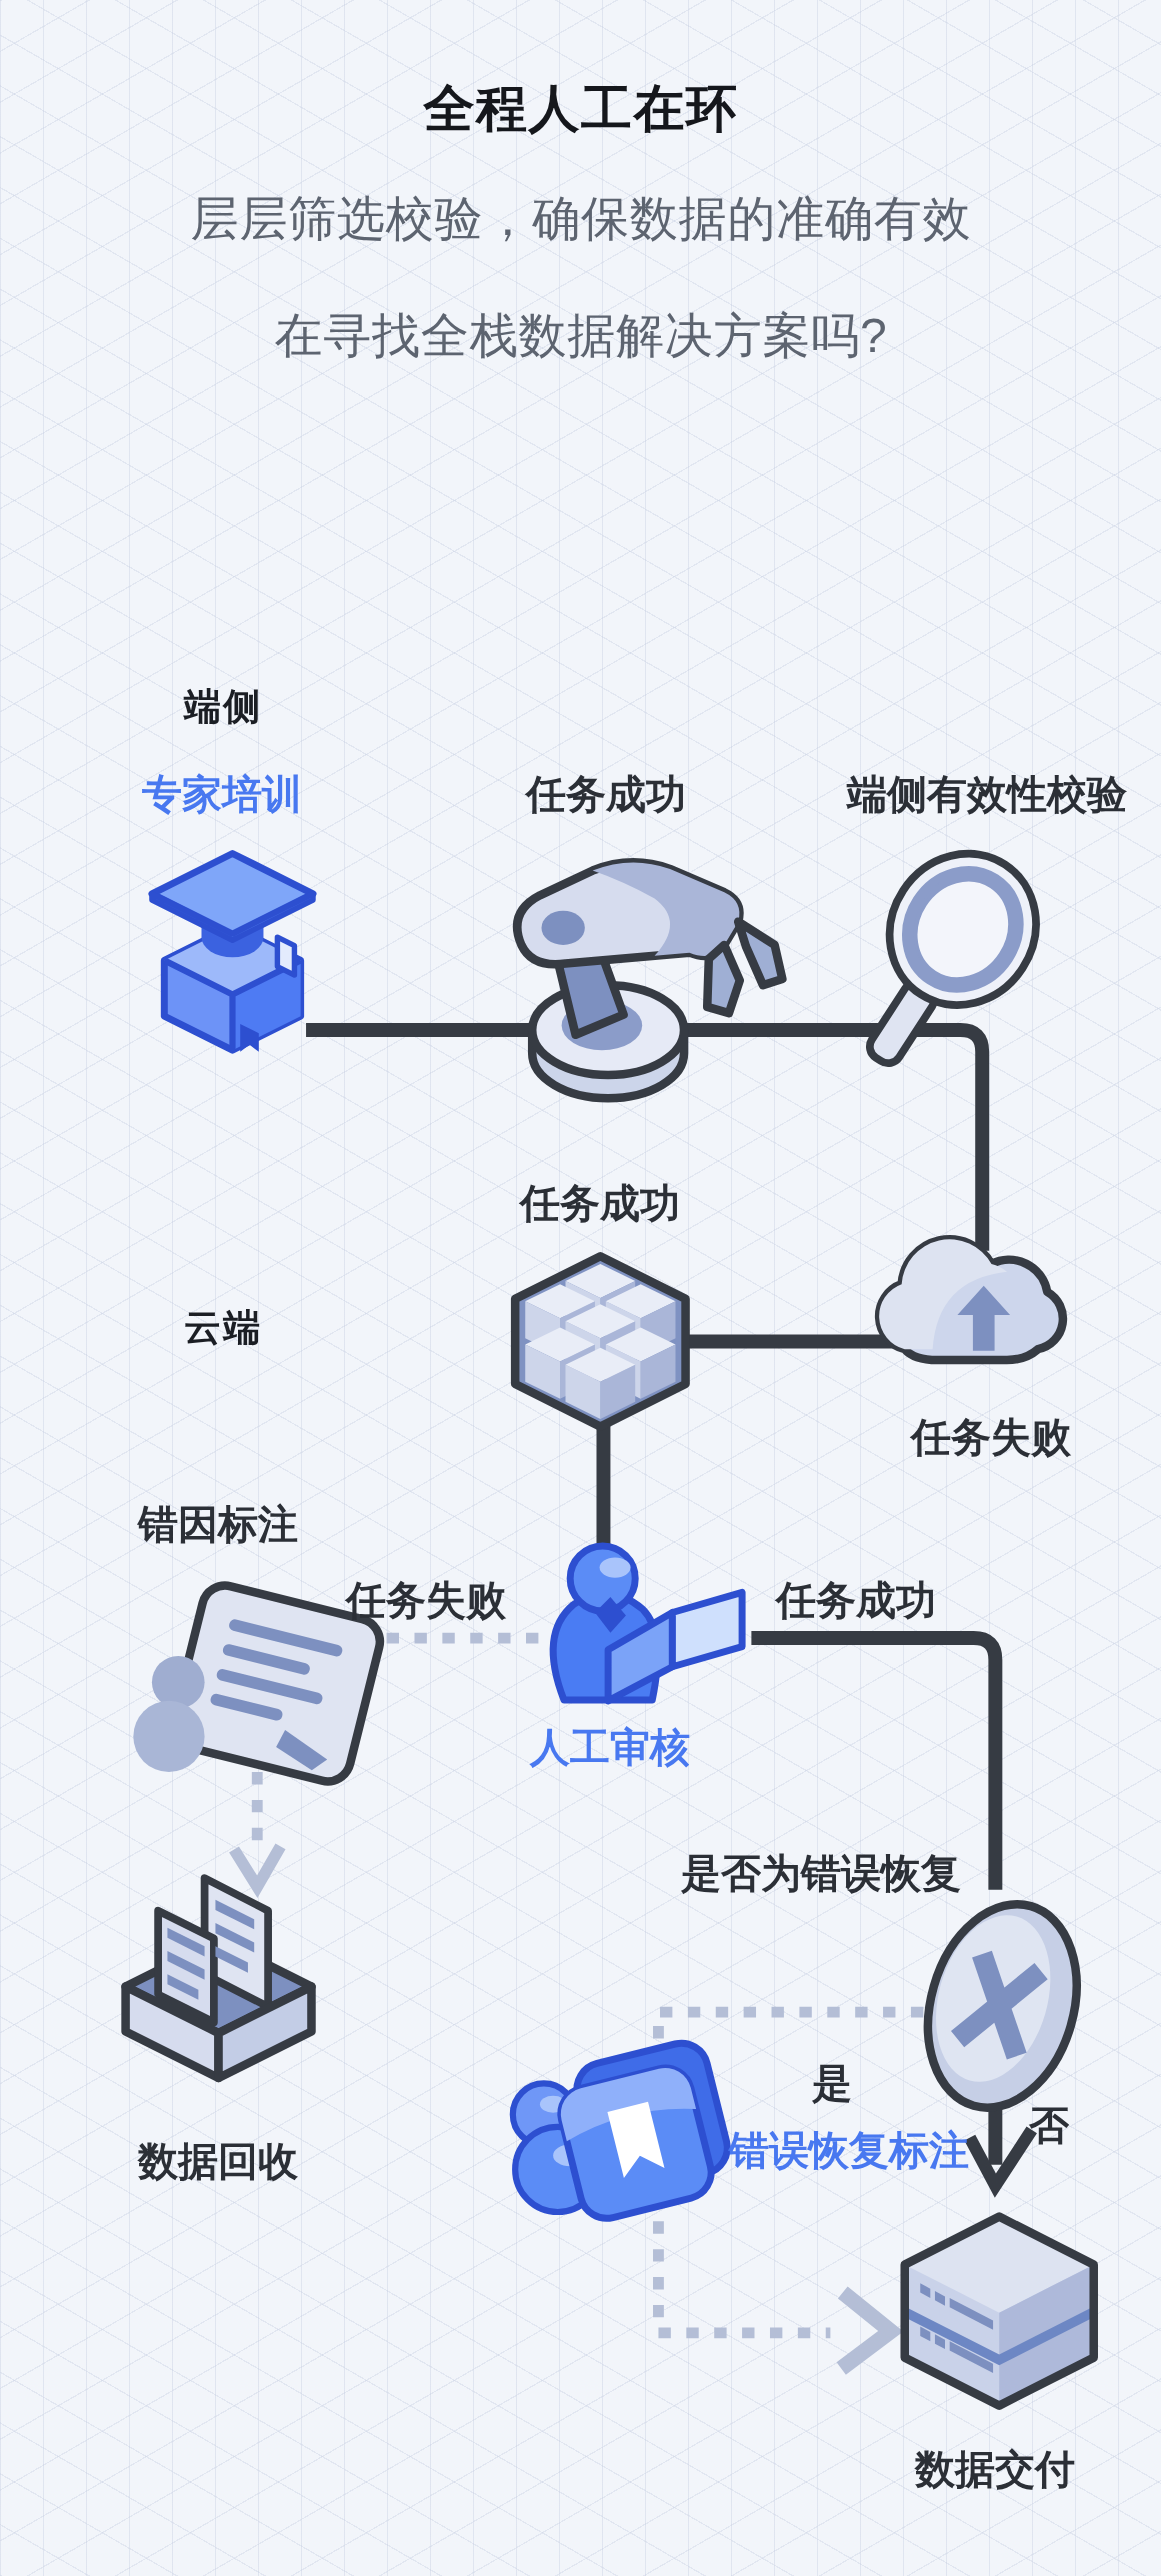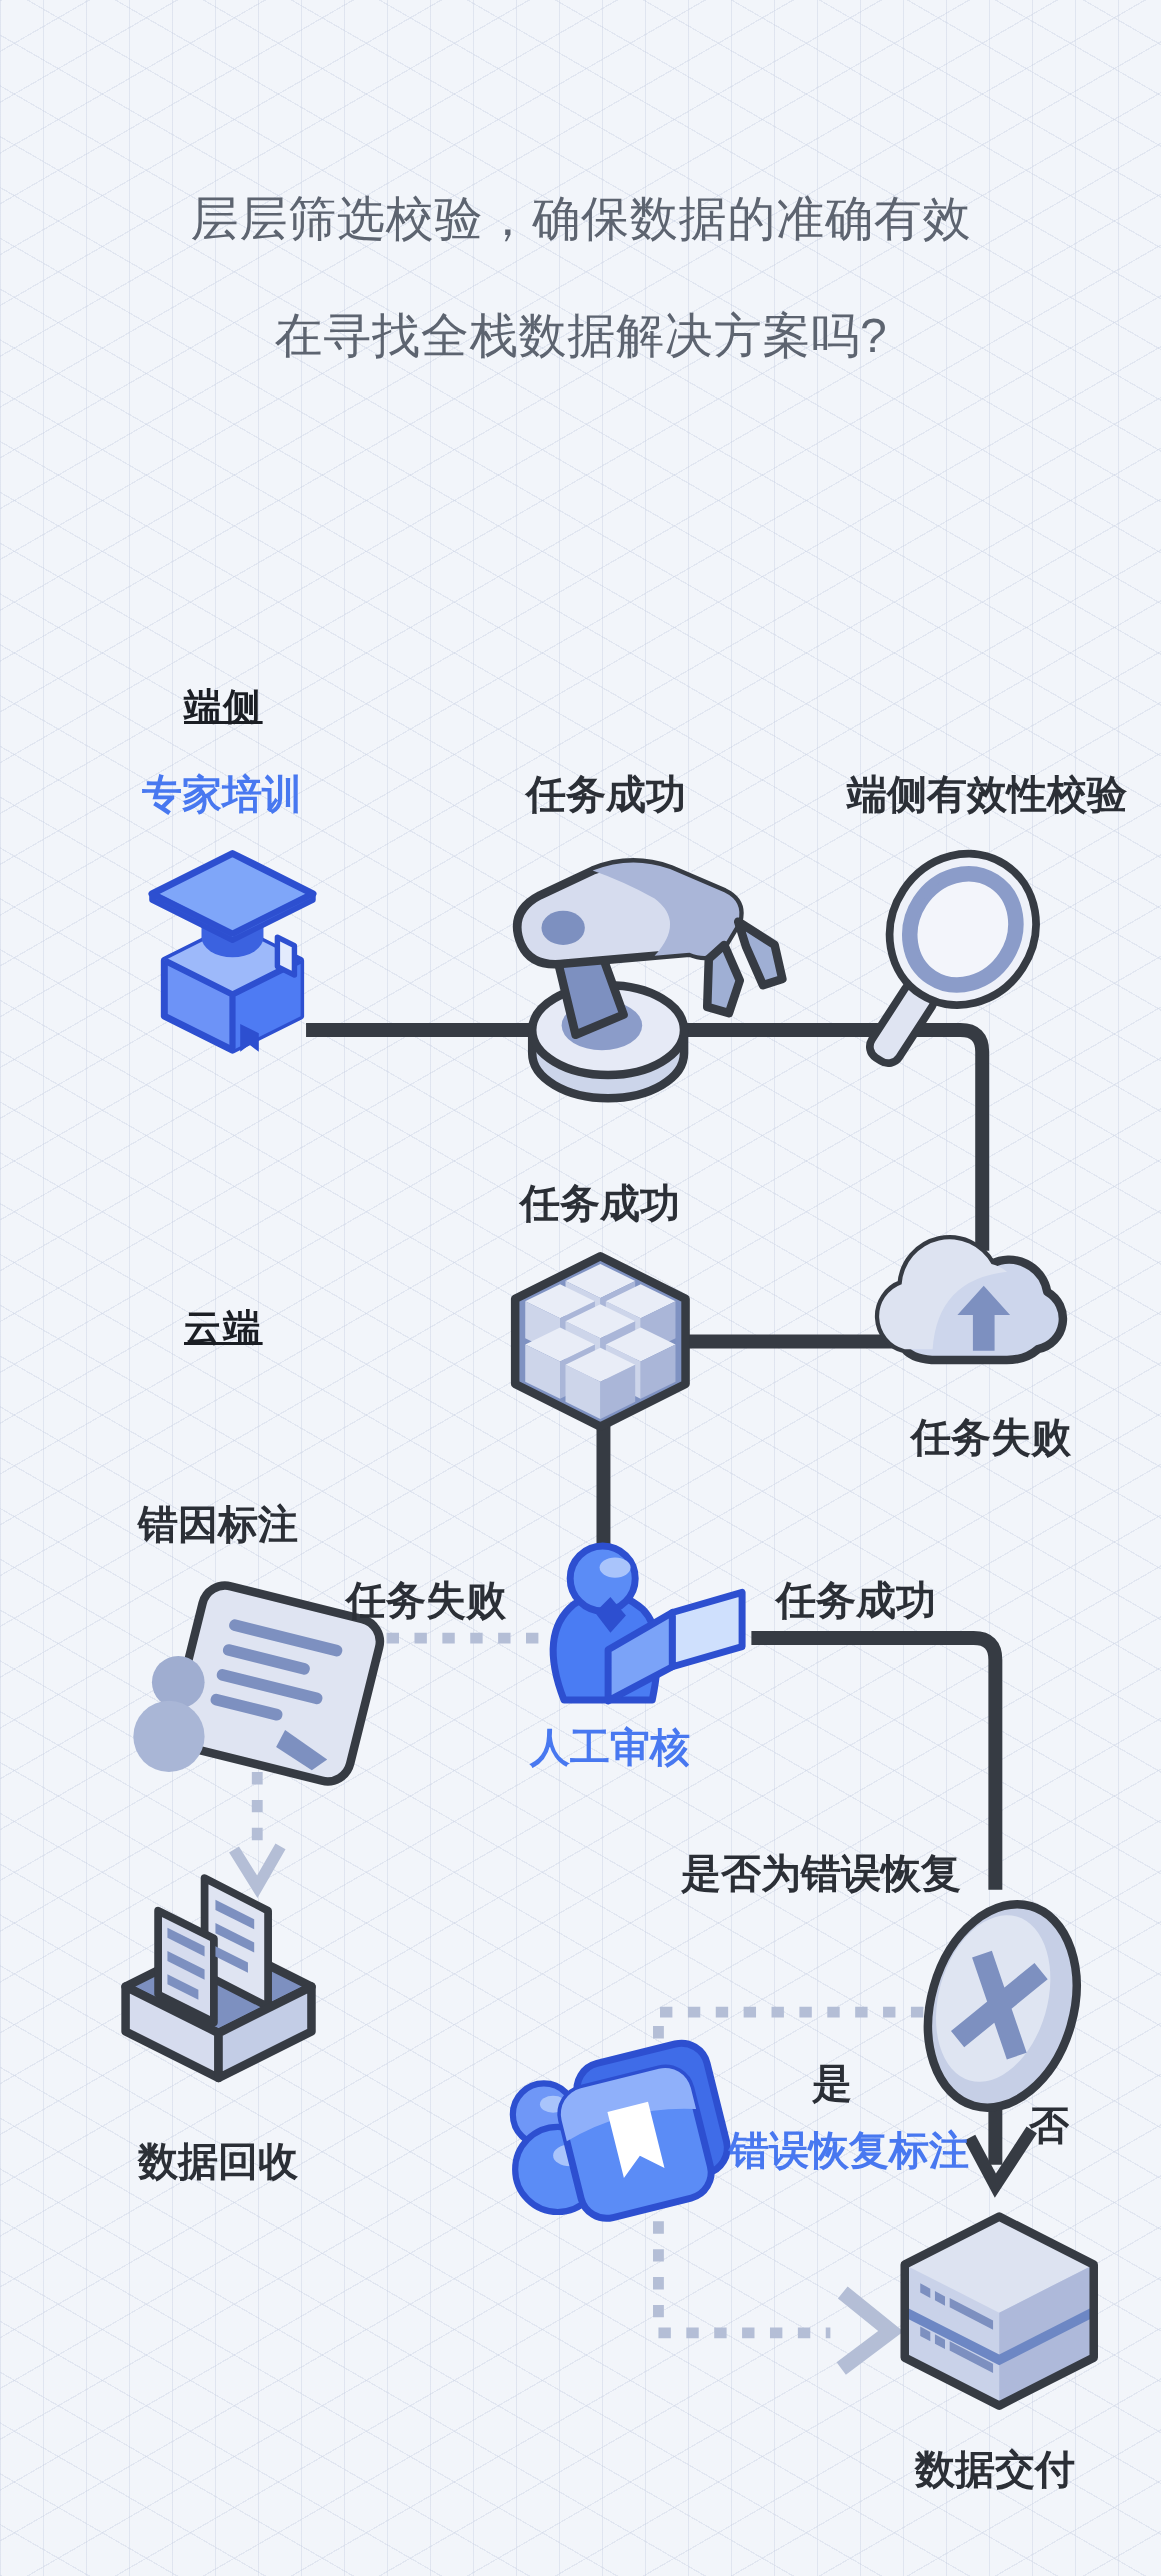--- a/index.html
+++ b/index.html
@@ -9,21 +9,21 @@
     background-color:#f2f5fa;
     background-image:
       repeating-linear-gradient(90deg, rgba(201,209,227,.45) 0 1.2px, transparent 1.2px 43px),
       repeating-linear-gradient(30deg, rgba(201,209,227,.40) 0 1.2px, transparent 1.2px 44px),
       repeating-linear-gradient(150deg, rgba(201,209,227,.40) 0 1.2px, transparent 1.2px 44px);
   }
   .flow-svg{position:absolute;left:0;top:0;}
   .lbl{position:absolute;white-space:nowrap;transform:translateX(-50%);
        font-size:40px;font-weight:700;color:#2b2f36;line-height:1.15;}
   .lbl.blue{color:#4878f0;}
-  .lbl.section{transform:none;font-size:37px;font-weight:700;color:#1b1e24;letter-spacing:2.3px;text-decoration:underline;}
+  .lbl.section{transform:none;font-size:37px;font-weight:700;color:#1b1e24;letter-spacing:2.3px;}
   .hdr{position:absolute;left:50%;transform:translateX(-50%);white-space:nowrap;}
   .hdr.title{font-size:51px;font-weight:700;color:#15171c;letter-spacing:1.5px;}
   .hdr.sub{font-size:48px;font-weight:400;color:#5d6470;letter-spacing:0.8px;}
 </style>
 </head>
 <body>
 
 <div class="canvas">
 
   <svg class="flow-svg" width="1162" height="2576" viewBox="0 0 1500 3326">
@@ -192,20 +192,21 @@
         <path d="M-83,-22 l13,7 v12 l-13,-7 Z"></path>
         <path d="M-64,-13 l56,29 v12 l-56,-29 Z"></path>
         <path d="M-102,24 l13,7 v12 l-13,-7 Z"></path>
         <path d="M-83,34 l13,7 v12 l-13,-7 Z"></path>
         <path d="M-64,43 l56,29 v12 l-56,-29 Z"></path>
       </g>
       <path d="M0,-118 L122,-56 L122,64 L0,126 L-122,64 L-122,-56 Z" fill="none" stroke="#363b43" stroke-width="11" stroke-linejoin="round"></path>
     </g>
   </svg>
 
+  <div class="hdr title" style="top:75px">全程人工在环</div>
   <div class="hdr sub" style="top:187px">层层筛选校验，确保数据的准确有效</div>
   <div class="hdr sub" style="top:304px">在寻找全栈数据解决方案吗?</div>
 
   <div class="lbl section" style="left:184px;top:686px">端侧</div>
   <div class="lbl section" style="left:184px;top:1307px">云端</div>
 
   <div class="lbl blue" style="left:222px;top:771px">专家培训</div>
   <div class="lbl" style="left:606px;top:771px">任务成功</div>
   <div class="lbl" style="left:987px;top:771px">端侧有效性校验</div>
   <div class="lbl" style="left:600px;top:1180px">任务成功</div>

